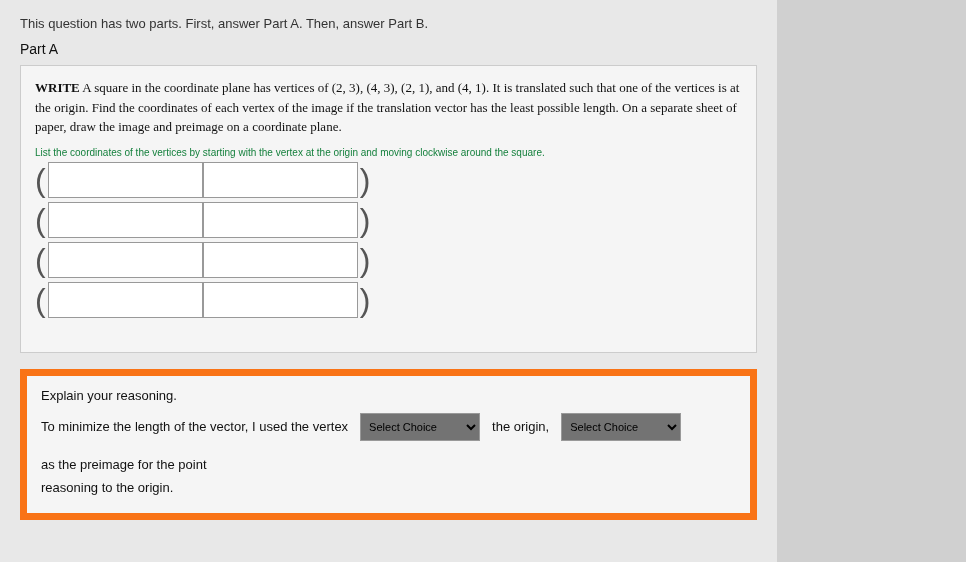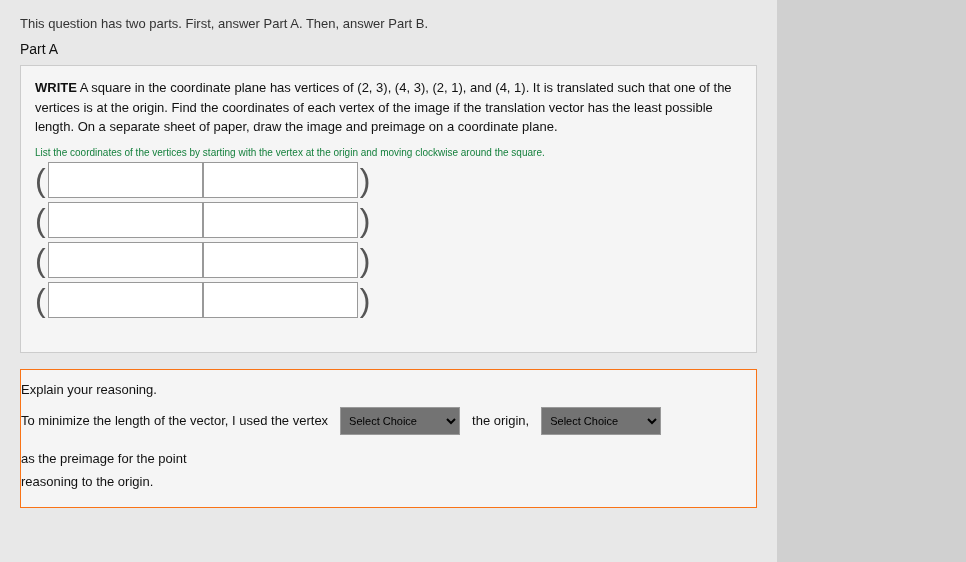--- a/index.html
+++ b/index.html
@@ -45,20 +45,21 @@
 
     .write-label {
       font-weight: bold;
     }
 
     .question-text {
       font-size: 13px;
       color: #111;
       line-height: 1.5;
       margin-bottom: 10px;
+      font-family: Liberation Serif, serif;
     }
 
     .sub-instruction {
       font-size: 10px;
       color: #15803d;
       margin-bottom: 4px;
     }
 
     .coordinate-grid {
       display: flex;
@@ -95,22 +96,22 @@
       border: 1px solid #999;
       height: 36px;
       width: 155px;
       outline: none;
       font-size: 13px;
       padding: 2px 6px;
     }
 
     .part-b-box {
       background-color: #f5f5f5;
-      border: 1px solid #f97316;
-      padding: 12px 14px 14px 0;
+      border: 7px solid #f97316;
+      padding: 12px 14px 14px 14px;
     }
 
     .explain-label {
       font-size: 13px;
       color: #111;
       margin-bottom: 10px;
     }
 
     .sentence-line {
       font-size: 13px;

